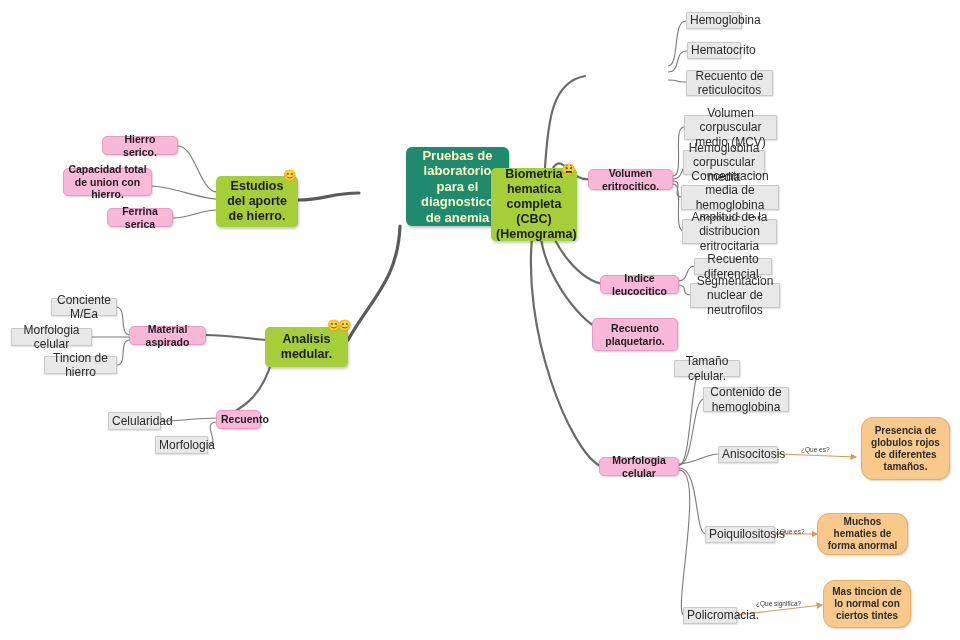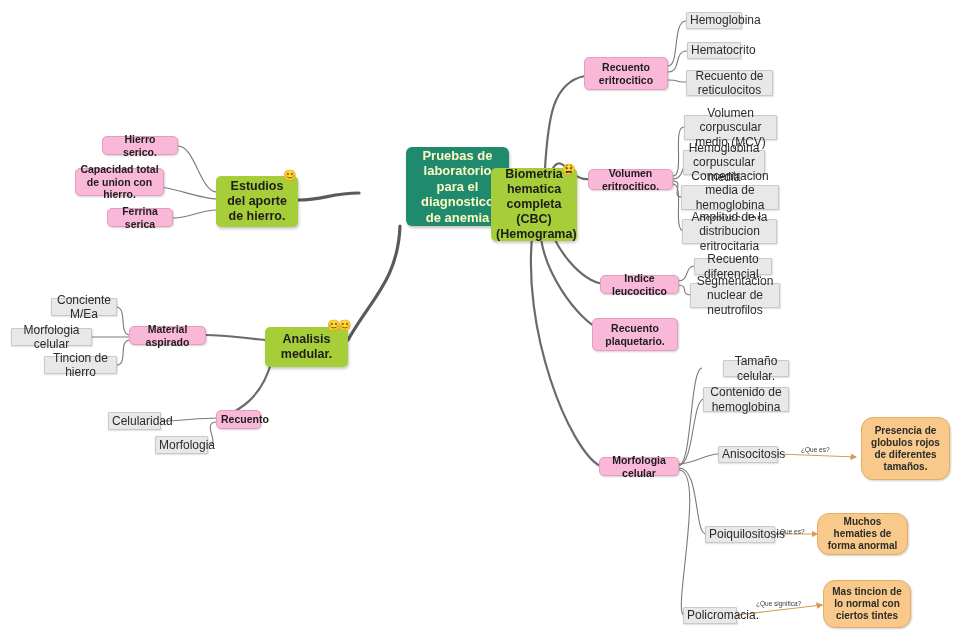--- a/index.html
+++ b/index.html
@@ -166,21 +166,21 @@
   </div>
 
   <div class="node n-green" style="left:216px; top:176px; width:82px; height:51px; padding:3px 5px;">
     <span>Estudios del aporte de hierro.</span>
   </div>
   <div class="emoji" style="left:283px; top:170px;"><span>😊</span></div>
 
   <div class="node n-pink" style="left:102px; top:136px; width:76px; height:19px; padding:2px 4px;">
     <span>Hierro serico.</span>
   </div>
-  <div class="node n-pink" style="left:63px; top:168px; width:89px; height:28px; padding:2px 4px;margin-left:12px;">
+  <div class="node n-pink" style="left:63px; top:168px; width:89px; height:28px; padding:2px 4px;">
     <span>Capacidad total de union con hierro.</span>
   </div>
   <div class="node n-pink" style="left:107px; top:208px; width:66px; height:19px; padding:2px 4px;">
     <span>Ferrina serica</span>
   </div>
 
   <div class="node n-green" style="left:265px; top:327px; width:83px; height:40px; padding:3px 5px;">
     <span>Analisis medular.</span>
   </div>
   <div class="emoji" style="left:327px; top:320px;"><span>😊</span></div>
@@ -207,23 +207,20 @@
   </div>
   <div class="node n-gray" style="left:155px; top:436px; width:53px; height:18px; padding:2px 3px;">
     <span>Morfologia</span>
   </div>
 
   <div class="node n-green" style="left:491px; top:168px; width:86px; height:73px; padding:3px 5px;">
     <span>Biometria hematica completa (CBC) (Hemograma)</span>
   </div>
   <div class="emoji" style="left:562px; top:164px;"><span>😫</span></div>
 
-  <div class="node n-pink" style="left:584px; top:57px; width:84px; height:33px; padding:2px 4px;">
-    <span>Recuento eritrocitico</span>
-  </div>
   <div class="node n-gray" style="left:686px; top:12px; width:56px; height:17px; padding:2px 3px;">
     <span>Hemoglobina</span>
   </div>
   <div class="node n-gray" style="left:687px; top:42px; width:54px; height:17px; padding:2px 3px;">
     <span>Hematocrito</span>
   </div>
   <div class="node n-gray" style="left:686px; top:70px; width:87px; height:26px; padding:2px 3px;">
     <span>Recuento de reticulocitos</span>
   </div>
 
@@ -253,21 +250,21 @@
     <span>Segmentacion nuclear de neutrofilos</span>
   </div>
 
   <div class="node n-pink" style="left:592px; top:318px; width:86px; height:33px; padding:2px 4px;">
     <span>Recuento plaquetario.</span>
   </div>
 
   <div class="node n-pink" style="left:599px; top:457px; width:80px; height:19px; padding:2px 4px;">
     <span>Morfologia celular</span>
   </div>
-  <div class="node n-gray" style="left:723px; top:360px; width:66px; height:17px; padding:2px 3px;">
+  <div class="node n-gray" style="left:674px; top:360px; width:66px; height:17px; padding:2px 3px;">
     <span>Tamaño celular.</span>
   </div>
   <div class="node n-gray" style="left:703px; top:387px; width:86px; height:25px; padding:2px 3px;">
     <span>Contenido de hemoglobina</span>
   </div>
 
   <div class="node n-gray" style="left:718px; top:446px; width:60px; height:17px; padding:2px 3px;">
     <span>Anisocitosis</span>
   </div>
   <div class="edge-label" style="left:801px; top:446px;">

